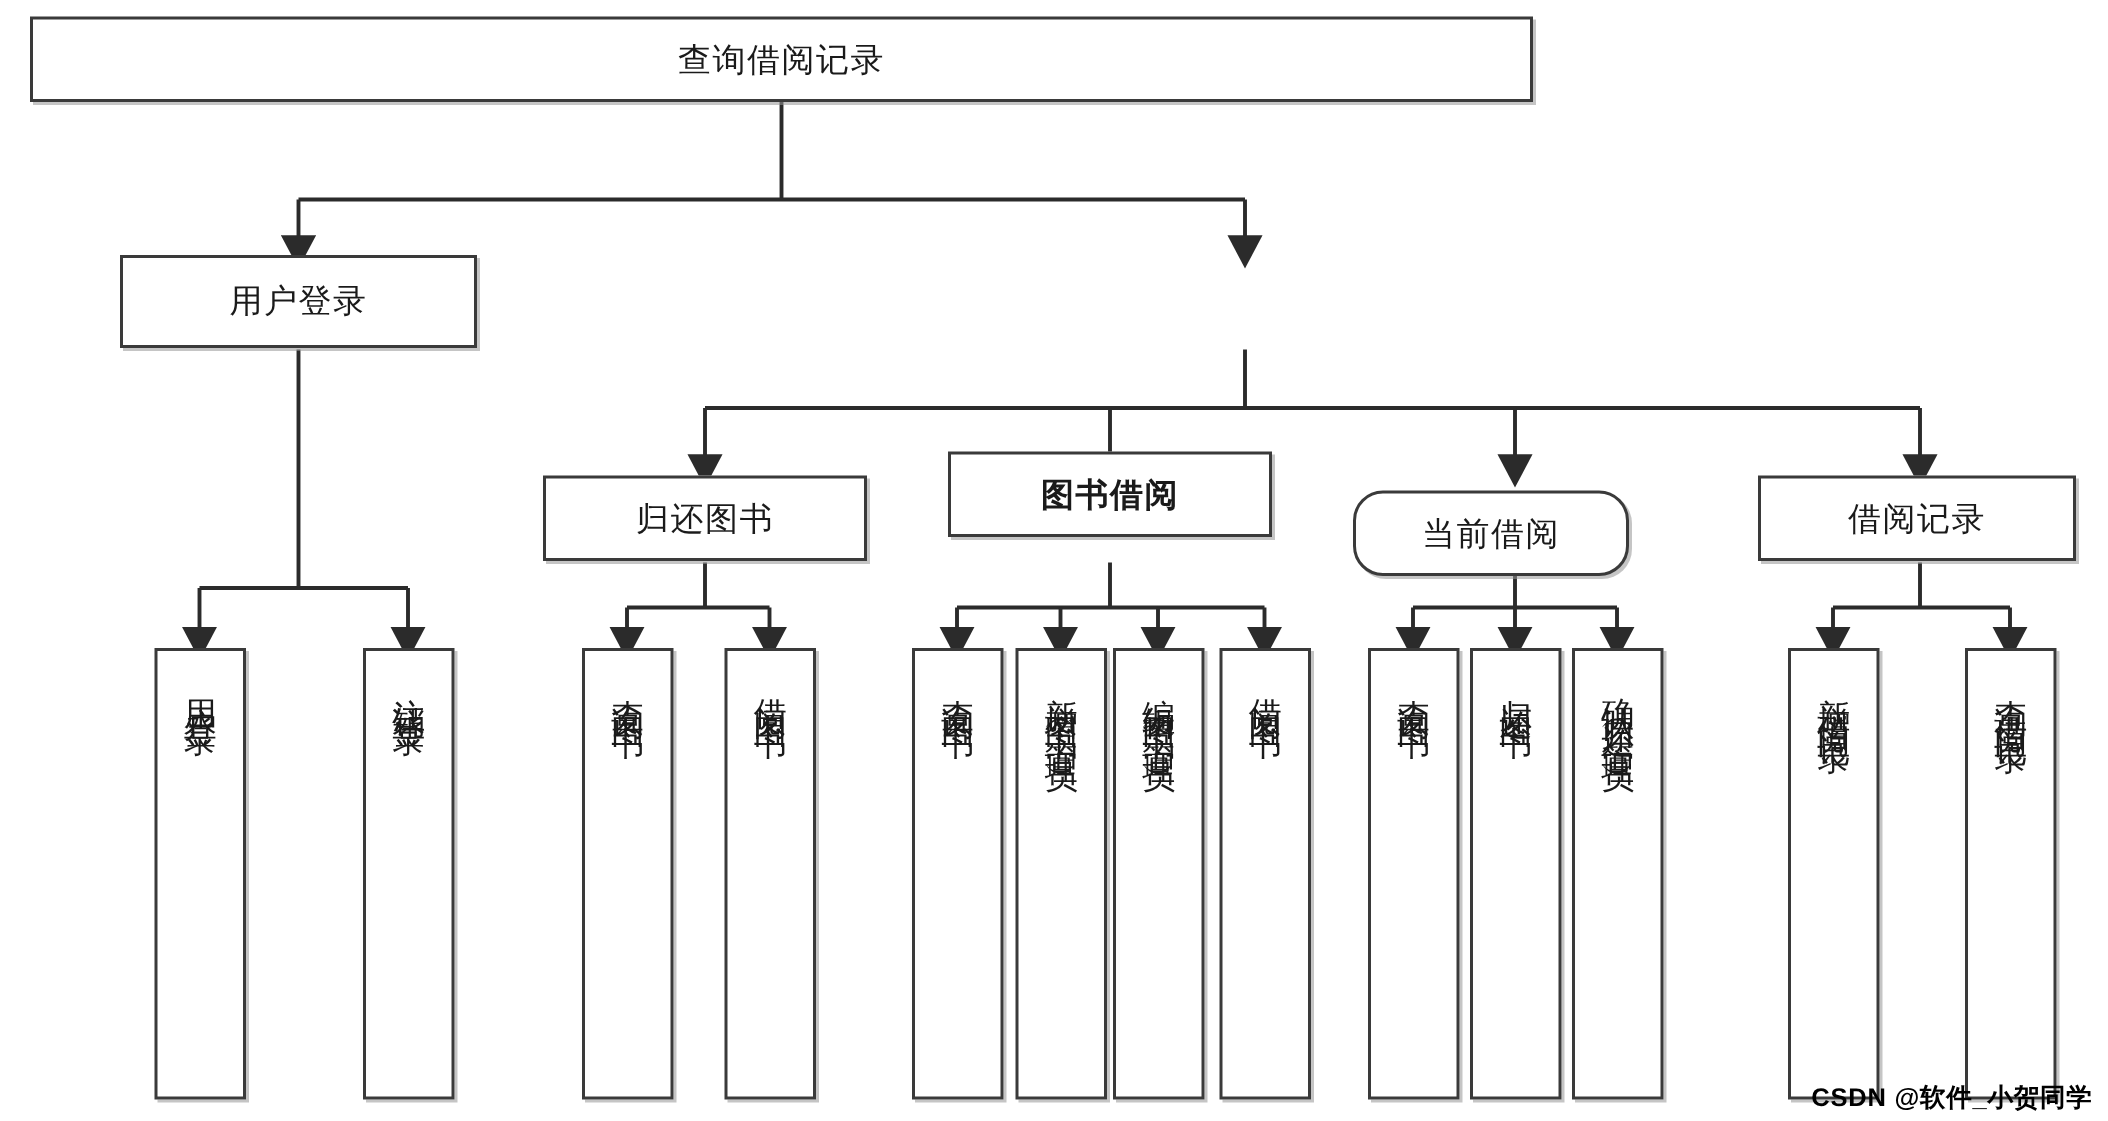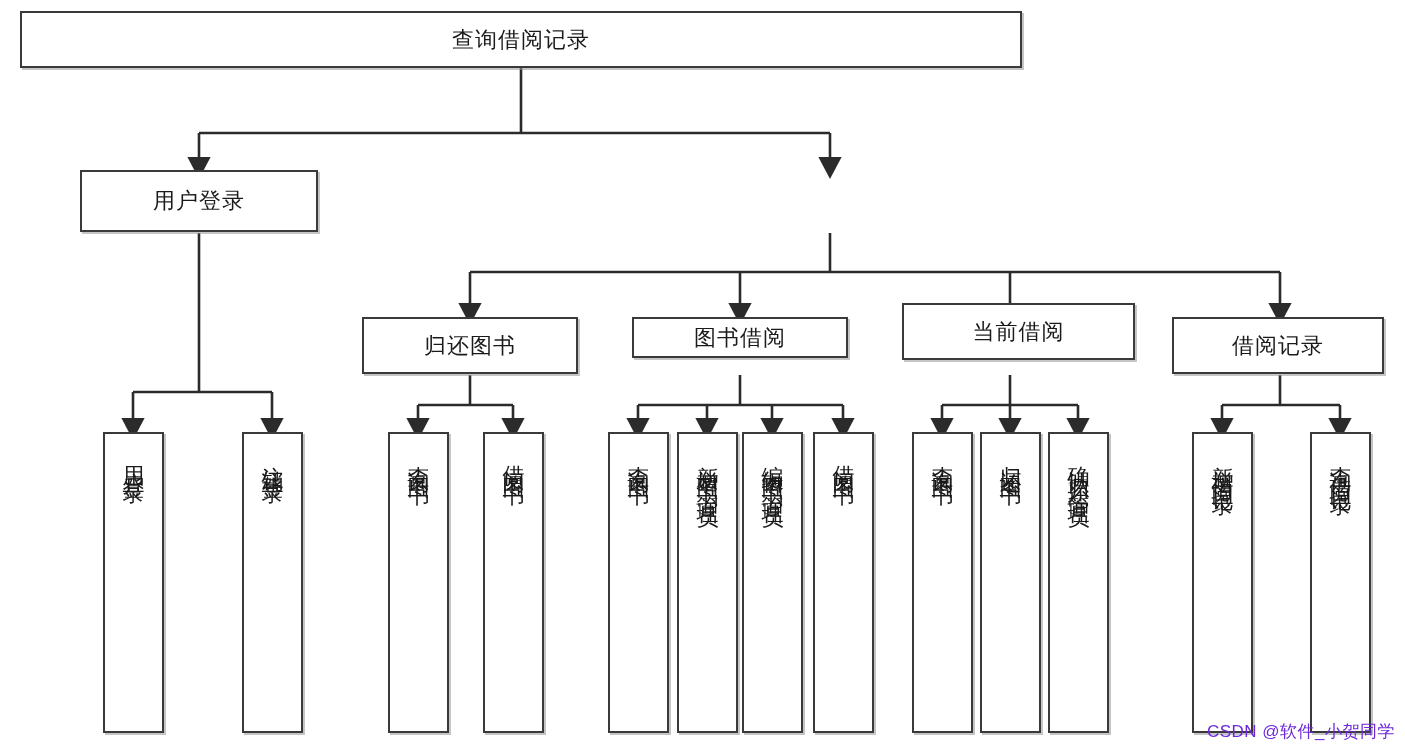--- a/index.html
+++ b/index.html
@@ -48,24 +48,25 @@
     font-size:22px;
     letter-spacing:6px;
     line-height:1;
     white-space:nowrap;
   }
   .watermark{
     position:absolute;
     right:10px;
     bottom:4px;
     font-size:17px;
-    color:#6d28d9;
+    color:#000000;
     letter-spacing:0.5px;
     white-space:nowrap;
     user-select:none;
+    font-weight:bold;
   }
 </style>
 </head>
 <body>
 
 <div id="canvas">
 
   <svg class="edges" viewBox="0 0 1405 747" xmlns="http://www.w3.org/2000/svg">
     <defs>
       <marker id="arrow" markerWidth="9" markerHeight="9" refX="1.2" refY="4.5" orient="auto" markerUnits="strokeWidth">
@@ -122,25 +123,25 @@
 
   <div class="node horiz" style="left:80px;top:170px;width:238px;height:62px;">
     <span class="label">用户登录</span>
   </div>
 
 
   <div class="node horiz" style="left:362px;top:317px;width:216px;height:57px;">
     <span class="label">归还图书</span>
   </div>
 
-  <div class="node horiz" style="left:632px;top:317px;width:216px;height:41px;">
+  <div class="node horiz" style="left:632px;top:301px;width:216px;height:57px;font-weight:bold;">
     <span class="label">图书借阅</span>
   </div>
 
-  <div class="node horiz" style="left:902px;top:303px;width:233px;height:57px;">
+  <div class="node horiz" style="left:902px;top:327px;width:184px;height:57px;border-radius:20px;">
     <span class="label">当前借阅</span>
   </div>
 
   <div class="node horiz" style="left:1172px;top:317px;width:212px;height:57px;">
     <span class="label">借阅记录</span>
   </div>
 
   <div class="node leaf" style="left:103px;top:432px;width:61px;height:301px;">
     <span class="label">用户登录</span>
   </div>

